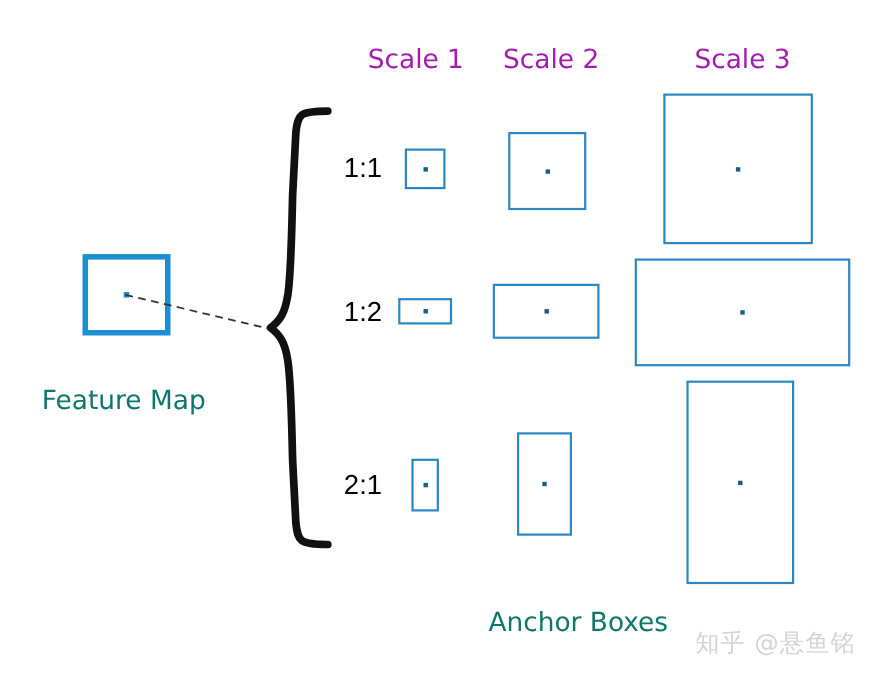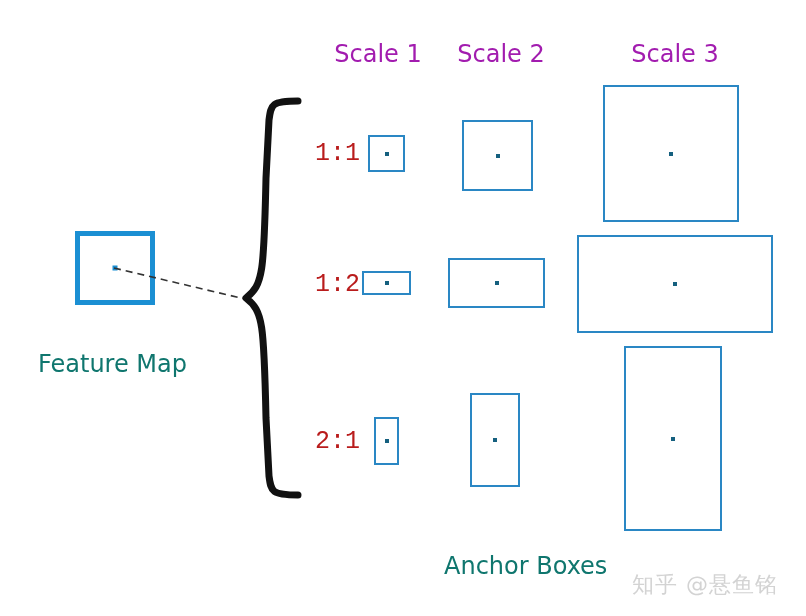--- a/index.html
+++ b/index.html
@@ -20,25 +20,25 @@
   .scale-header {
     position: absolute;
     font-family: "DejaVu Sans", sans-serif;
     font-size: 24px;
     color: #a21caf;
     white-space: nowrap;
     text-align: center;
   }
   .ratio-label {
     position: absolute;
-    font-family: Liberation Mono, monospace;
+    font-family: Liberation Sans, sans-serif;
     font-size: 25px;
-    color: #b91c1c;
+    color: #000000;
     white-space: nowrap;
-    text-align: right;
+    text-align: center;
   }
   .caption {
     position: absolute;
     font-family: "DejaVu Sans", sans-serif;
     font-size: 24px;
     color: #0f766e;
     white-space: nowrap;
   }
   .watermark {
     position: absolute;

